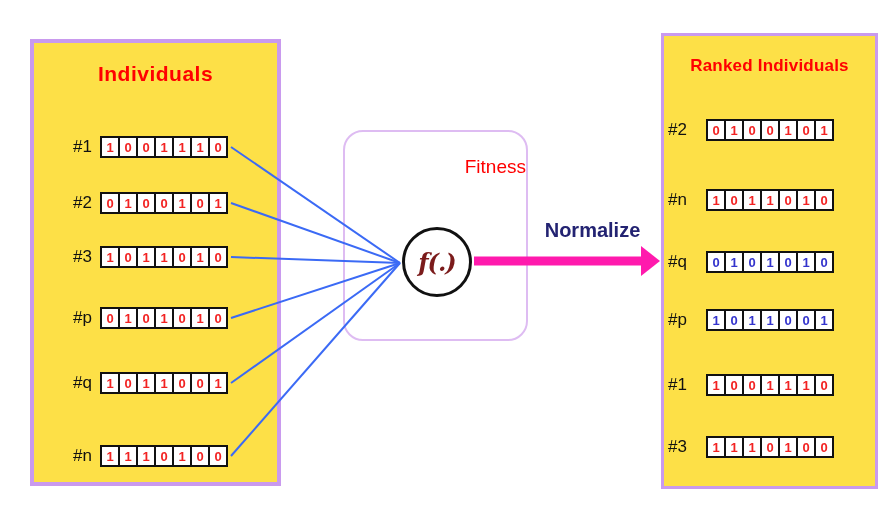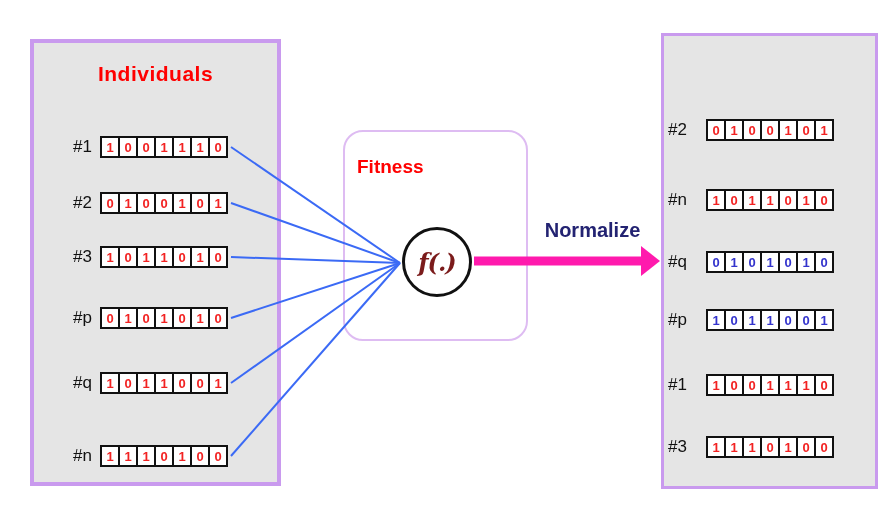--- a/index.html
+++ b/index.html
@@ -14,21 +14,21 @@
   body {
     width: 882px; height: 512px;
     background: #ffffff;
     position: relative;
     overflow: hidden;
     font-family: "Liberation Sans", sans-serif;
   }
 
   .panel {
     position: absolute;
-    background: #e5e5e5;
+    background: #fde047;
   }
   #left-panel {
     left: 30px; top: 39px; width: 251px; height: 447px;
     border: 4px solid var(--panel-border);
   }
   #right-panel {
     left: 661px; top: 33px; width: 217px; height: 456px;
     border: 3px solid var(--panel-border);
   }
   .panel-title {
@@ -70,24 +70,24 @@
   .bit-cell:first-child { margin-left: 0; }
 
   #fitness-box {
     position: absolute;
     left: 343px; top: 130px; width: 185px; height: 211px;
     border: 2px solid var(--fitness-border);
     border-radius: 20px;
     background: #ffffff;
   }
   .fitness-title-1, .fitness-title-2 {
-    position: absolute; left: 12px; width: 100%;
-    text-align: left;
+    position: absolute; left: 0; width: 100%;
+    text-align: right;
     color: var(--title-red);
-    font-weight: bold;
+    font-weight: normal;
   }
   .fitness-title-1 { top: 24px; font-size: 19px; }
   .fitness-title-2 { top: 58px; font-size: 16px; }
 
   #fitness-circle {
     position: absolute;
     left: 402px; top: 227px; width: 70px; height: 70px;
     border: 3px solid #111111;
     border-radius: 50%;
     background: #ffffff;
@@ -205,20 +205,21 @@
   <div class="fitness-title-1">Fitness</div>
 </div>
 
 <div id="fitness-circle">
   <span id="fitness-fn">f(.)</span>
 </div>
 
 <div id="normalize-label">Normalize</div>
 
 <div id="right-panel" class="panel">
+  <div class="panel-title">Ranked Individuals</div>
 <div class="ind-row" style="top: 81px;">
       <span class="ind-label">#2</span>
       <div class="bits">
         <span class="bit-cell" style="color: rgb(242, 34, 34);">0</span>
         <span class="bit-cell" style="color: rgb(242, 34, 34);">1</span>
         <span class="bit-cell" style="color: rgb(242, 34, 34);">0</span>
         <span class="bit-cell" style="color: rgb(242, 34, 34);">0</span>
         <span class="bit-cell" style="color: rgb(242, 34, 34);">1</span>
         <span class="bit-cell" style="color: rgb(242, 34, 34);">0</span>
         <span class="bit-cell" style="color: rgb(242, 34, 34);">1</span>

